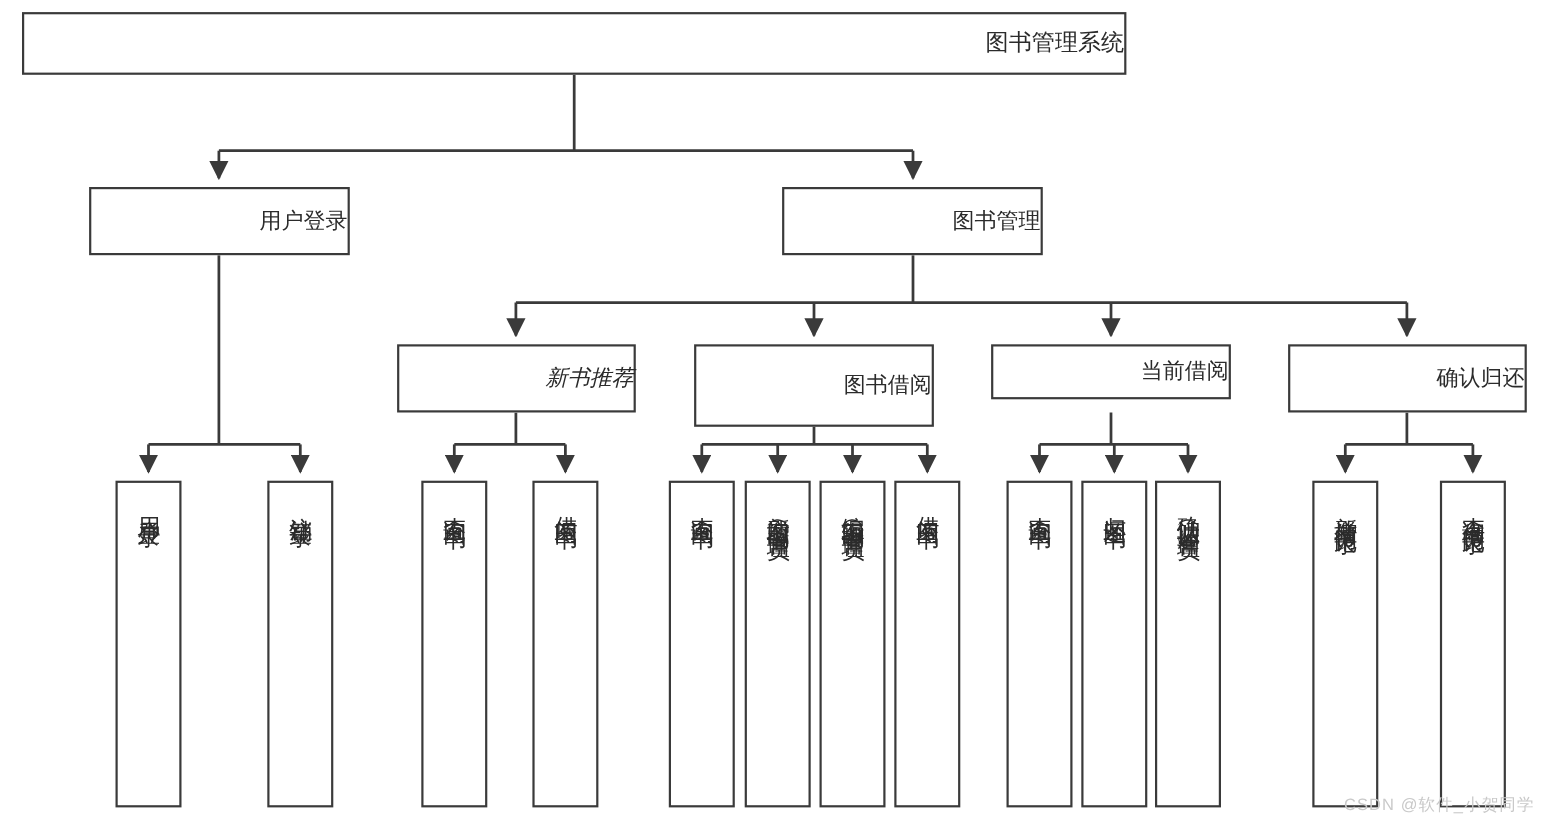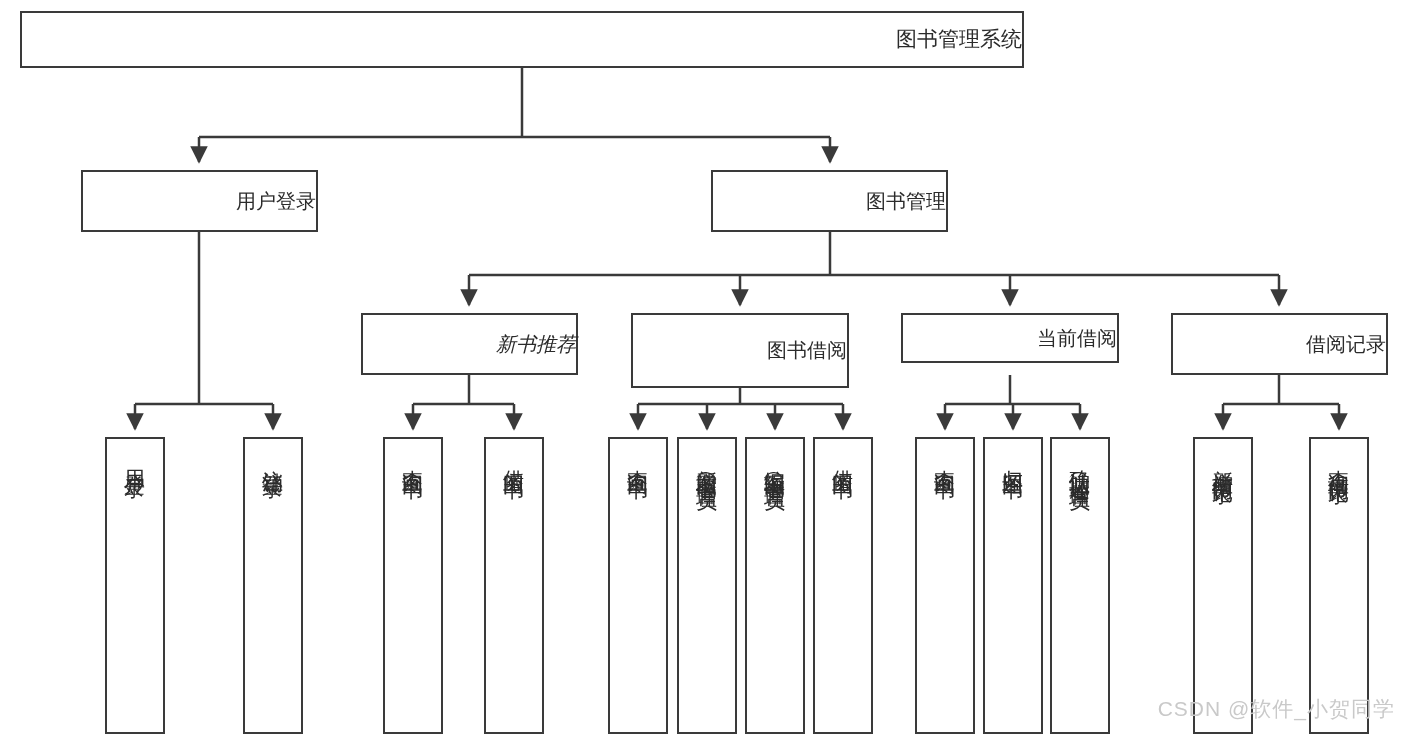--- a/index.html
+++ b/index.html
@@ -52,22 +52,22 @@
     text-orientation:upright;
     font-size:21px;
     letter-spacing:3px;
     line-height:1;
     white-space:nowrap;
     display:block;
   }
   .watermark{
     position:absolute;
     right:10px;
-    bottom:24px;
-    font-size:21px;
+    bottom:6px;
+    font-size:15px;
     color:#c9c9c9;
     letter-spacing:1px;
     white-space:nowrap;
     user-select:none;
     margin-top:28px;
   }
 </style>
 </head>
 <body>
 
@@ -137,21 +137,21 @@
   <div class="node n-mid" style="left:361px; top:313px; width:217px; height:62px;font-style:italic;">
     <span class="nlabel">新书推荐</span>
   </div>
   <div class="node n-mid" style="left:631px; top:313px; width:218px; height:75px;">
     <span class="nlabel">图书借阅</span>
   </div>
   <div class="node n-mid" style="left:901px; top:313px; width:218px; height:50px;">
     <span class="nlabel">当前借阅</span>
   </div>
   <div class="node n-mid" style="left:1171px; top:313px; width:217px; height:62px;">
-    <span class="nlabel">借阅记录</span>
+    <span class="nlabel">确认归还</span>
   </div>
 
   <div class="node leaf" style="left:105px; top:437px; width:60px; height:297px;">
     <span class="nlabel">用户登录</span>
   </div>
   <div class="node leaf" style="left:243px; top:437px; width:60px; height:297px;">
     <span class="nlabel">注销登录</span>
   </div>
 
   <div class="node leaf" style="left:383px; top:437px; width:60px; height:297px;">

